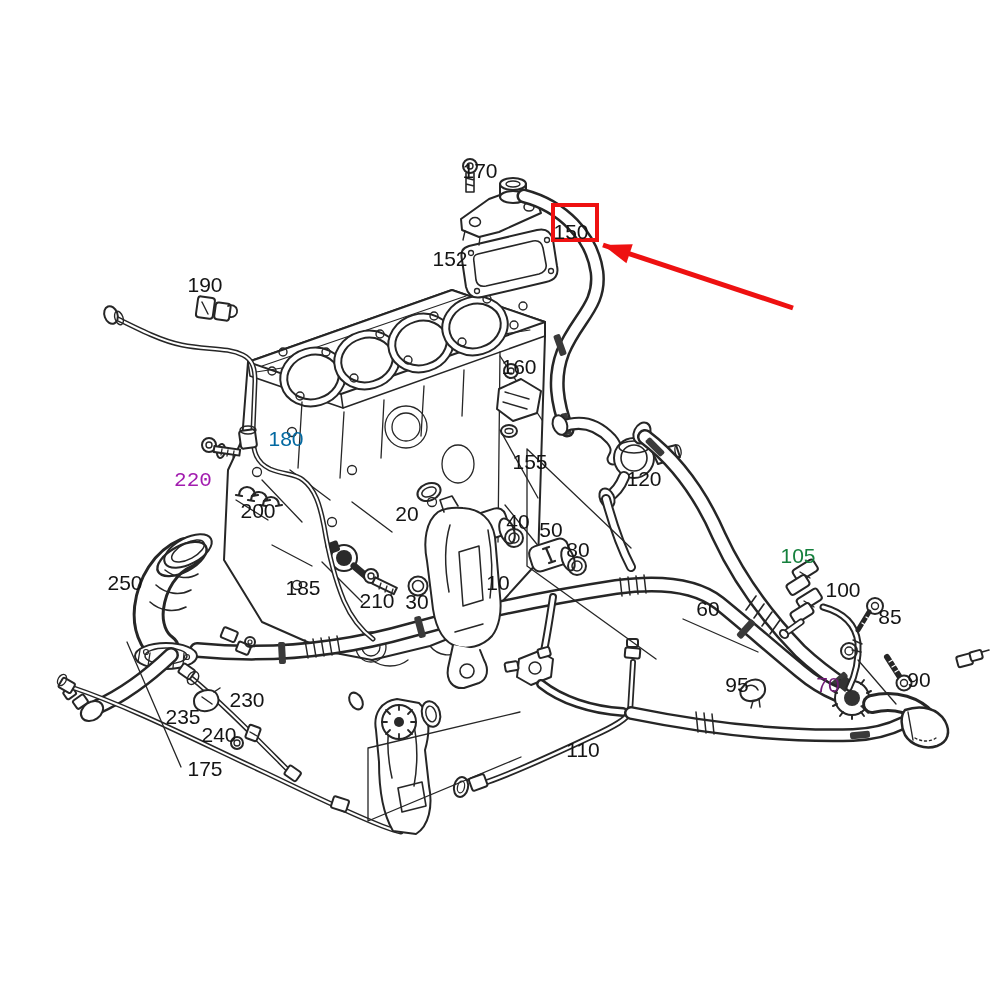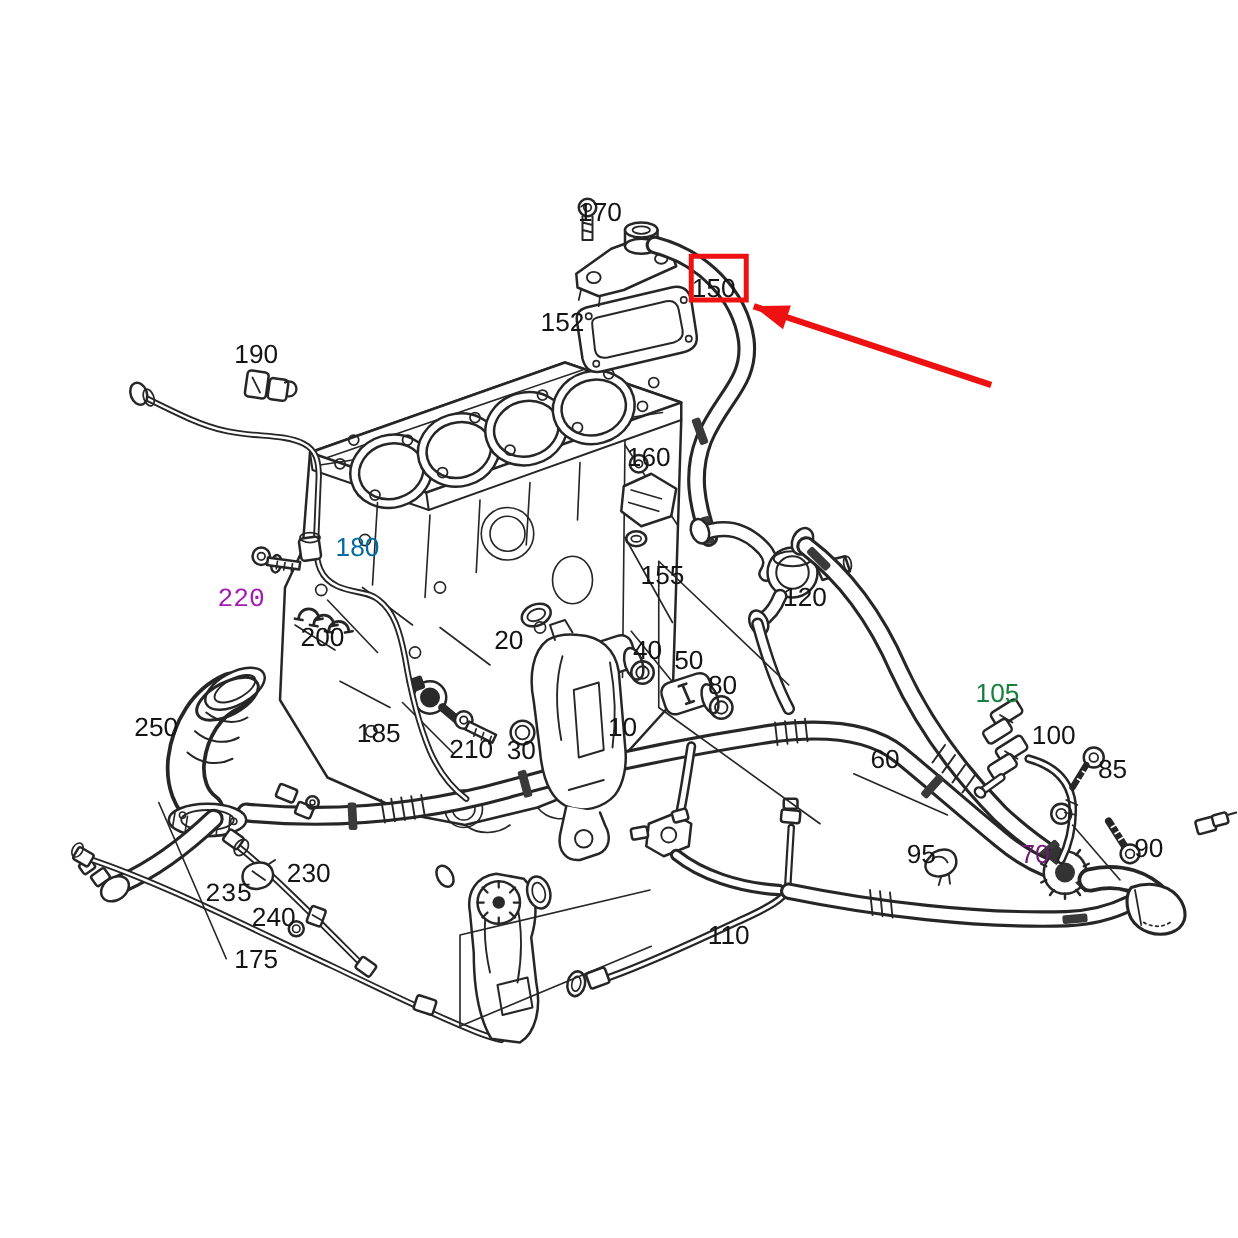--- a/index.html
+++ b/index.html
@@ -404,18 +404,18 @@
       <div class="callout" style="left: 519px; top: 366px; color: rgb(20, 20, 20);">160</div>
       <div class="callout" style="left: 448px; top: 170px; color: rgb(20, 20, 20); margin-left: 32px;">170</div>
       <div class="callout" style="left: 205px; top: 768px; color: rgb(20, 20, 20);">175</div>
       <div class="callout" style="left: 286px; top: 438px; color: #0369a1;">180</div>
       <div class="callout" style="left: 303px; top: 551px; color: rgb(20, 20, 20); margin-top: 36px;">185</div>
       <div class="callout" style="left: 205px; top: 284px; color: rgb(20, 20, 20);">190</div>
       <div class="callout" style="left: 258px; top: 510px; color: rgb(20, 20, 20);">200</div>
       <div class="callout" style="left: 377px; top: 600px; color: rgb(20, 20, 20);">210</div>
       <div class="callout" style="left: 193px; top: 480px; color: #a21caf; font-family: Liberation Mono, monospace;">220</div>
       <div class="callout" style="left: 247px; top: 699px; color: rgb(20, 20, 20);">230</div>
-      <div class="callout" style="left: 183px; top: 716px; color: rgb(20, 20, 20); font-family: Liberation Mono, monospace;">235</div>
+      <div class="callout" style="left: 183px; top: 716px; color: rgb(20, 20, 20);">235</div>
       <div class="callout" style="left: 219px; top: 734px; color: rgb(20, 20, 20);">240</div>
       <div class="callout" style="left: 125px; top: 582px; color: rgb(20, 20, 20);">250</div>
     </div>
 
 </div>
 
 </body></html>

